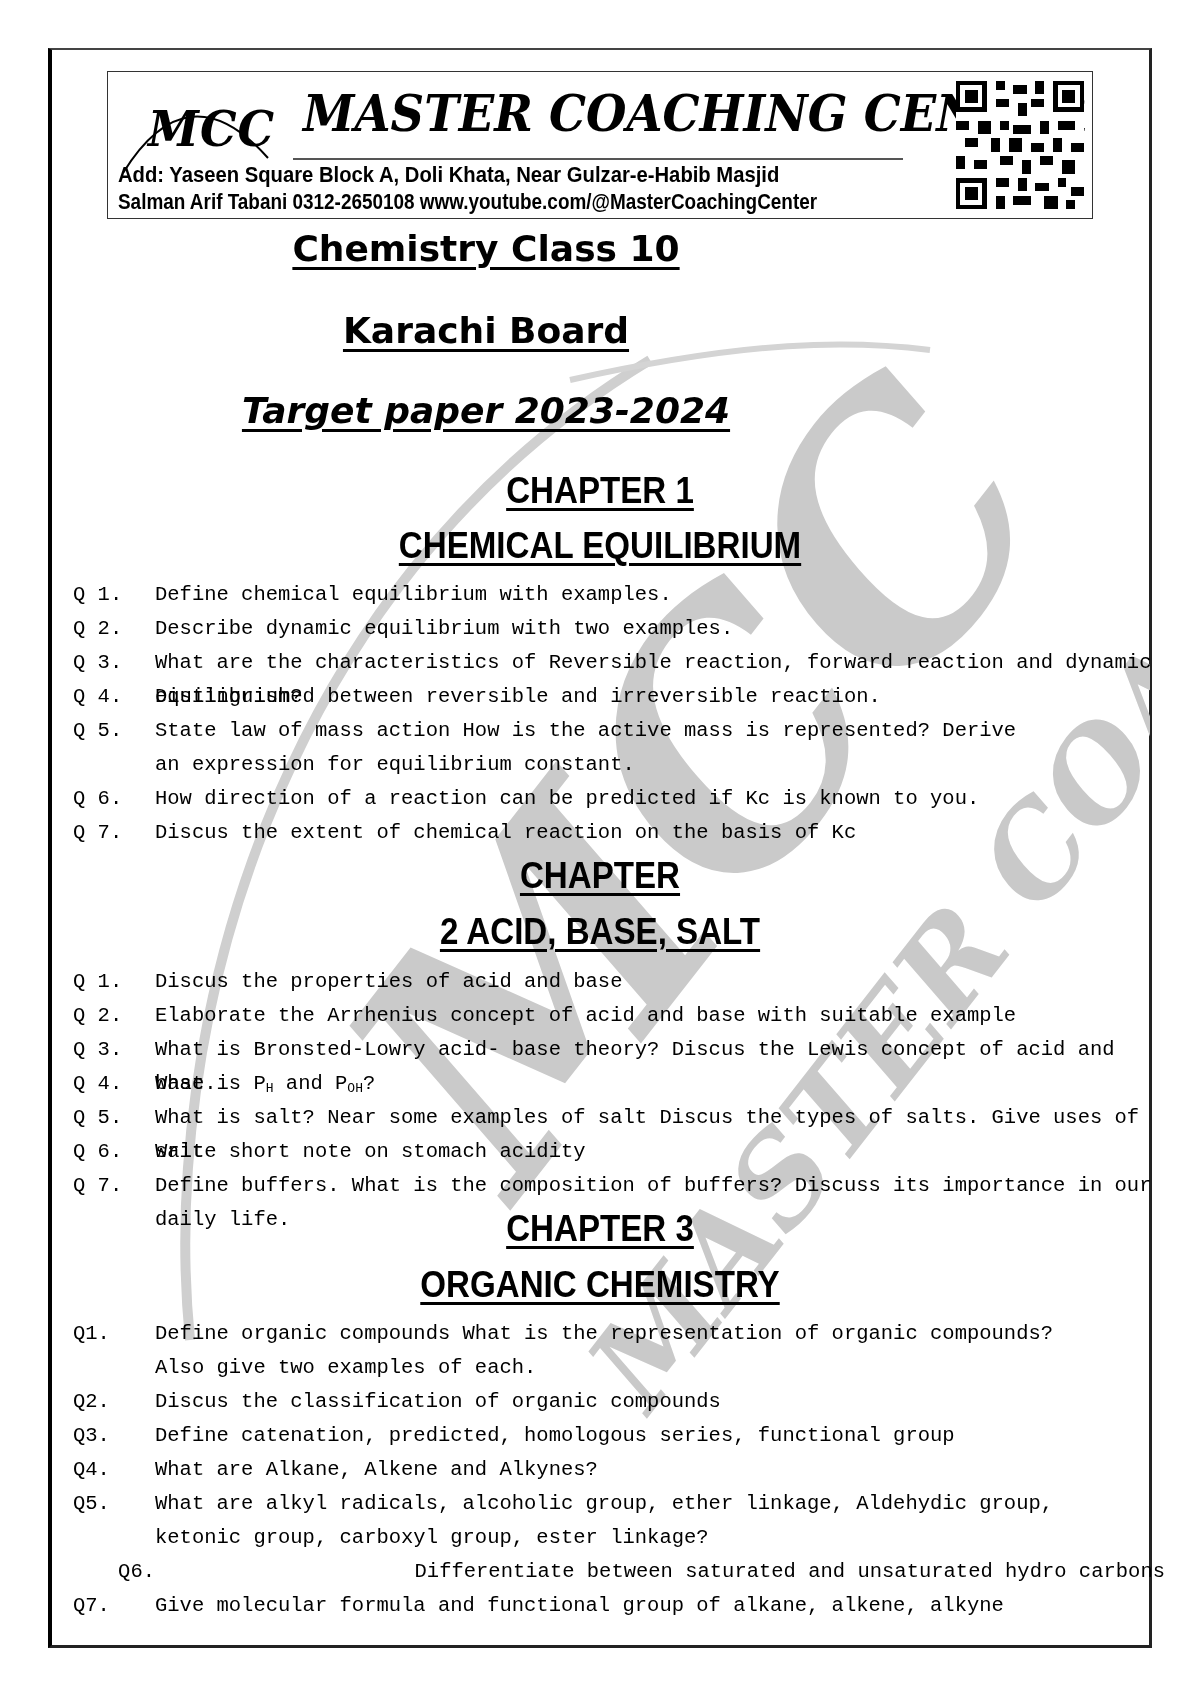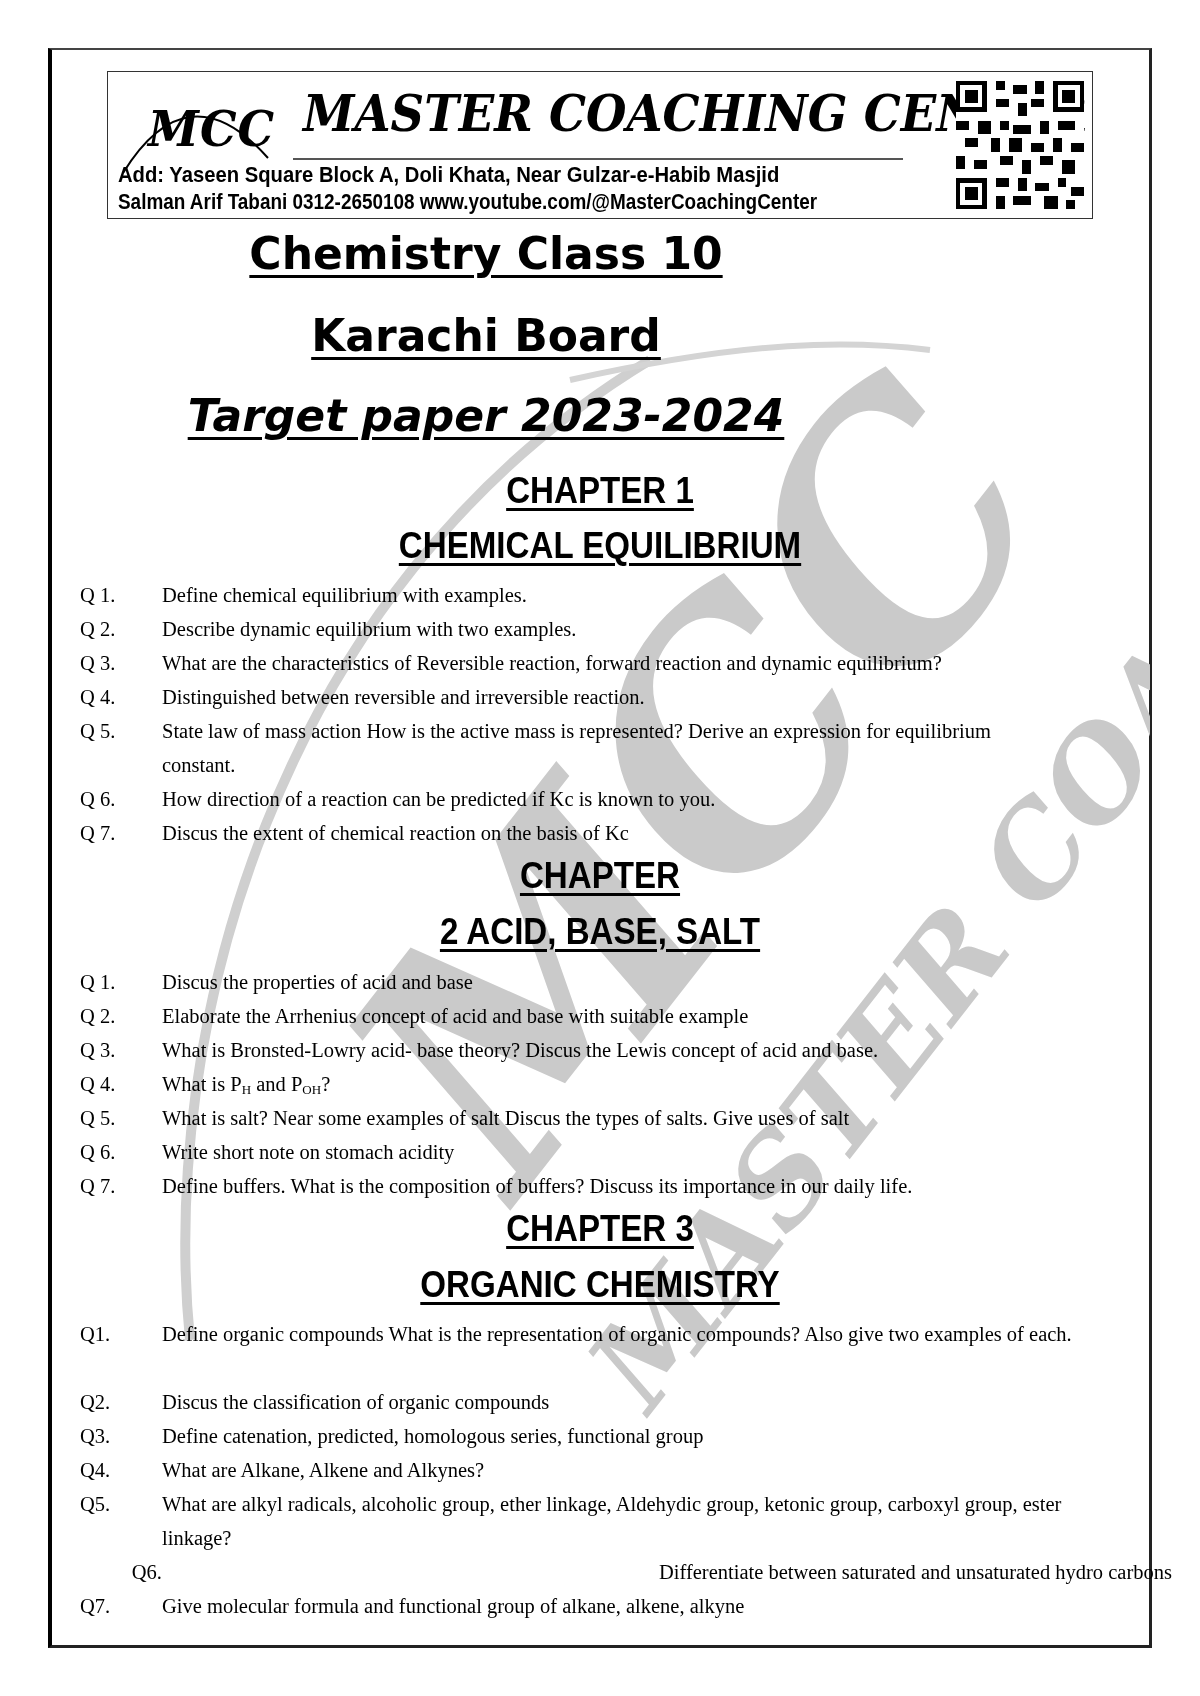--- a/index.html
+++ b/index.html
@@ -7,23 +7,23 @@
   .page-border { position:absolute; left:48px; top:48px; width:1104px; height:1600px; border-top:2px solid #444; border-left:4px solid #000; border-right:3px solid #222; border-bottom:3px solid #222; box-sizing:border-box; }
   .watermark { position:absolute; left:150px; top:340px; width:1000px; height:1100px; pointer-events:none; }
   .header-box { position:absolute; left:107px; top:71px; width:986px; height:148px; border:1.5px solid #333; box-sizing:border-box; background:#fff; }
   .logo-arc { position:absolute; left:10px; top:16px; width:155px; height:90px; }
   .logo-text { position:absolute; left:40px; top:30px; font-family:"DejaVu Serif", serif; font-style:italic; font-weight:bold; font-size:46px; letter-spacing:1px; transform:scaleY(1.05); }
   .brand-title { position:absolute; left:195px; top:12px; font-family:"DejaVu Serif", serif; font-style:italic; font-weight:bold; font-size:50px; letter-spacing:0px; transform:scaleX(0.93); transform-origin:left; white-space:nowrap; }
   .brand-rule { position:absolute; left:185px; top:86px; width:610px; height:0; border-top:2px solid #555; }
   .address { position:absolute; left:10px; top:90px; font-family:"Liberation Sans", sans-serif; font-weight:bold; font-size:22px; white-space:nowrap; transform:scaleX(0.92); transform-origin:left; }
   .contact { position:absolute; left:10px; top:117px; font-family:"Liberation Sans", sans-serif; font-weight:bold; font-size:22px; white-space:nowrap; transform:scaleX(0.86); transform-origin:left; }
   .qr { position:absolute; right:8px; top:8px; width:128px; height:130px; }
-  .title { position:absolute; left:0; width:972px; text-align:center; font-family:"DejaVu Sans", sans-serif; font-weight:bold; font-size:44px; text-decoration:underline; text-decoration-thickness:3px; text-underline-offset:6px; }
+  .title { position:absolute; left:0; width:972px; text-align:center; font-family:"DejaVu Sans", sans-serif; font-weight:bold; font-size:36px; text-decoration:underline; text-decoration-thickness:3px; text-underline-offset:6px; }
   .chapter { position:absolute; left:0; width:1200px; text-align:center; font-family:"Liberation Sans", sans-serif; font-weight:bold; font-size:36px; text-decoration:underline; text-decoration-thickness:3px; text-underline-offset:5px; transform:scaleX(0.92); }
-  .q { position:absolute; left:80px; font-family:Liberation Serif, serif; font-size:20.5px; line-height:34px; display:flex; }
+  .q { position:absolute; left:73px; font-family:Liberation Mono, monospace; font-size:20.5px; line-height:34px; display:flex; }
   .q .num { width:82px; flex:none; }
   .q .txt { width:1010px; }
   .sub { font-size:13px; vertical-align:-3px; }
 </style>
 </head>
 <body>
 
 <div class="page-border"></div>
 
 <svg class="watermark" viewBox="0 0 1000 1100">

